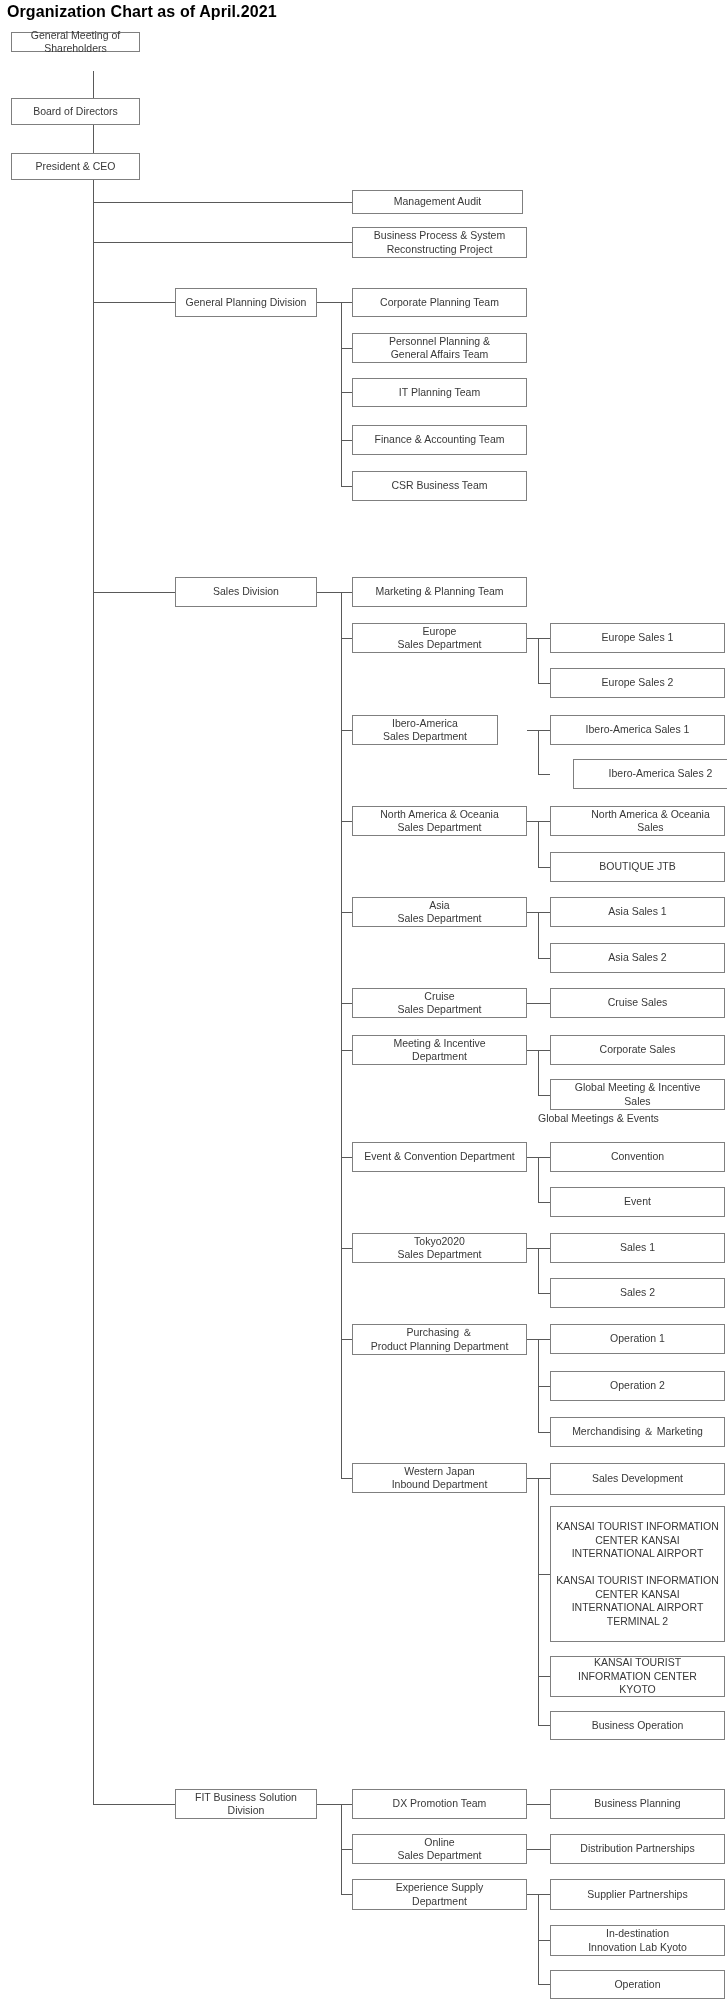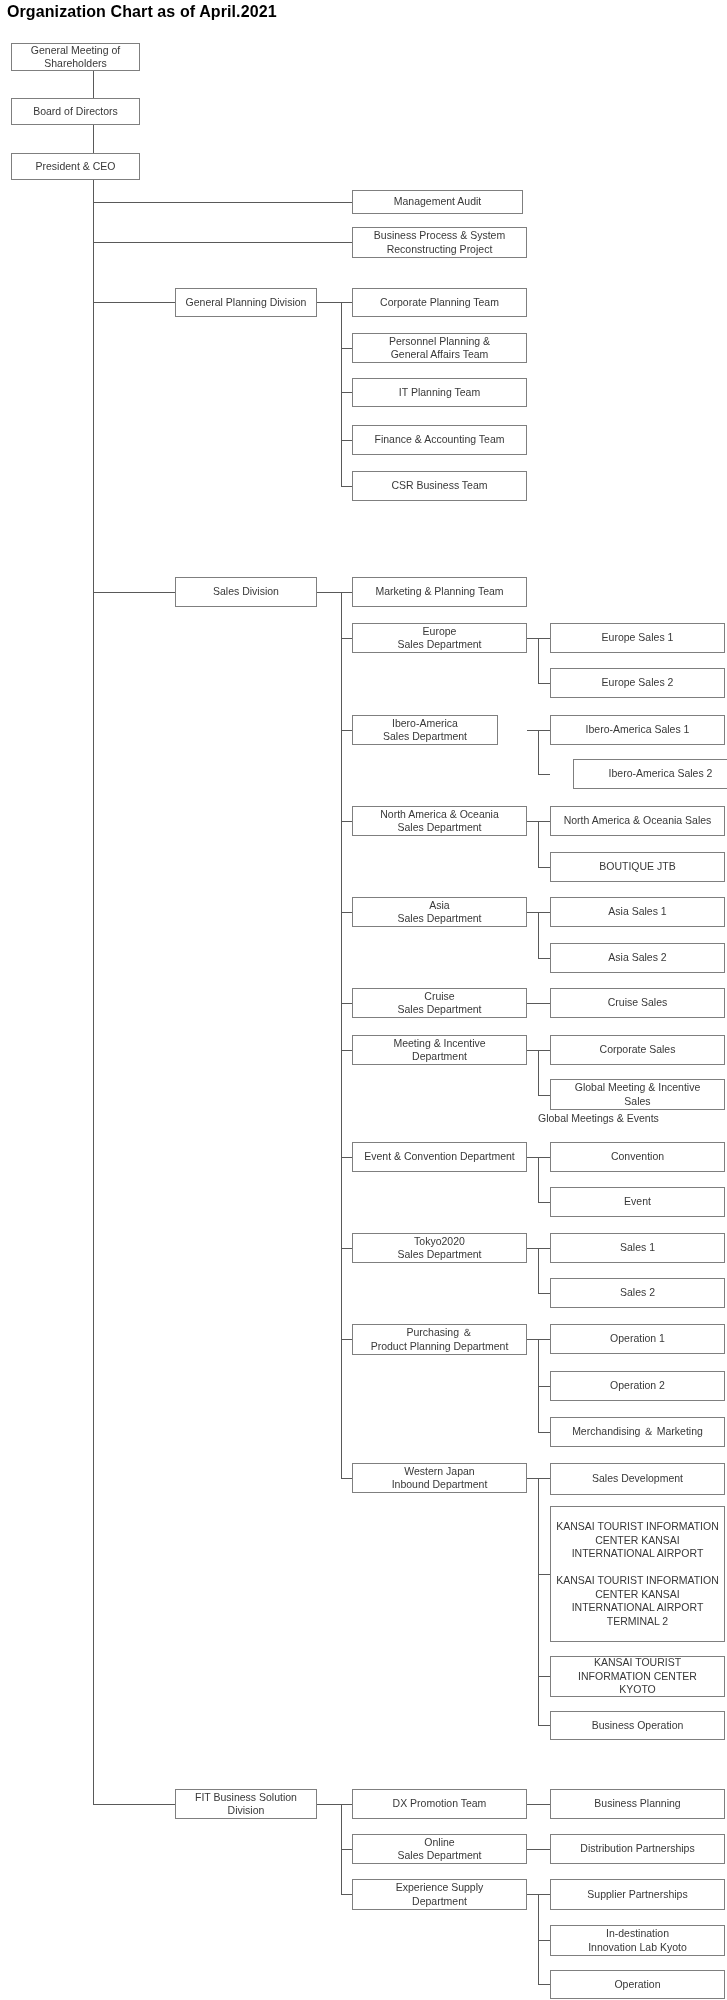--- a/index.html
+++ b/index.html
@@ -25,21 +25,21 @@
   .line{
     position:absolute;background:#595959;
   }
 </style>
 </head>
 <body>
 
 <div id="canvas">
   <div class="title">Organization Chart as of April.2021</div>
   <div class="caption" style="left:527px;top:1112px;margin-left:11px;">Global Meetings &amp; Events</div>
-<div class="box" style="left: 11px; top: 43px; width: 129px; height: 28px;">General Meeting of
+<div class="box" style="left: 11px; top: 32px; width: 129px; height: 20px;">General Meeting of
 Shareholders</div>
     <div class="box" style="left: 11px; top: 98px; width: 129px; height: 27px;">Board of Directors</div>
     <div class="box" style="left: 11px; top: 153px; width: 129px; height: 27px;">President &amp; CEO</div>
     <div class="box" style="left: 352px; top: 190px; width: 171px; height: 24px;">Management Audit</div>
     <div class="box" style="left: 352px; top: 227px; width: 175px; height: 31px;">Business Process &amp; System
 Reconstructing Project</div>
     <div class="box" style="left: 175px; top: 288px; width: 142px; height: 29px;">General Planning Division</div>
     <div class="box" style="left: 352px; top: 288px; width: 175px; height: 29px;">Corporate Planning Team</div>
     <div class="box" style="left: 352px; top: 333px; width: 175px; height: 30px;">Personnel Planning &amp;
 General Affairs Team</div>
@@ -51,21 +51,21 @@
     <div class="box" style="left: 352px; top: 623px; width: 175px; height: 30px;">Europe
 Sales Department</div>
     <div class="box" style="left: 550px; top: 623px; width: 175px; height: 30px;">Europe Sales 1</div>
     <div class="box" style="left: 550px; top: 668px; width: 175px; height: 30px;">Europe Sales 2</div>
     <div class="box" style="left: 352px; top: 715px; width: 146px; height: 30px;">Ibero-America
 Sales Department</div>
     <div class="box" style="left: 550px; top: 715px; width: 175px; height: 30px;">Ibero-America Sales 1</div>
     <div class="box" style="left: 550px; top: 759px; width: 175px; height: 30px; margin-left: 23px;">Ibero-America Sales 2</div>
     <div class="box" style="left: 352px; top: 806px; width: 175px; height: 30px;">North America &amp; Oceania
 Sales Department</div>
-    <div class="box" style="left: 550px; top: 806px; width: 175px; height: 30px;">North America &amp; Oceania Sales</div>
+    <div class="box" style="left: 550px; top: 806px; width: 175px; height: 30px; padding-left: 28px;">North America &amp; Oceania Sales</div>
     <div class="box" style="left: 550px; top: 852px; width: 175px; height: 30px;">BOUTIQUE JTB</div>
     <div class="box" style="left: 352px; top: 897px; width: 175px; height: 30px;">Asia
 Sales Department</div>
     <div class="box" style="left: 550px; top: 897px; width: 175px; height: 30px;">Asia Sales 1</div>
     <div class="box" style="left: 550px; top: 943px; width: 175px; height: 30px;">Asia Sales 2</div>
     <div class="box" style="left: 352px; top: 988px; width: 175px; height: 30px;">Cruise
 Sales Department</div>
     <div class="box" style="left: 550px; top: 988px; width: 175px; height: 30px;">Cruise Sales</div>
     <div class="box" style="left: 352px; top: 1035px; width: 175px; height: 30px;">Meeting &amp; Incentive
 Department</div>

